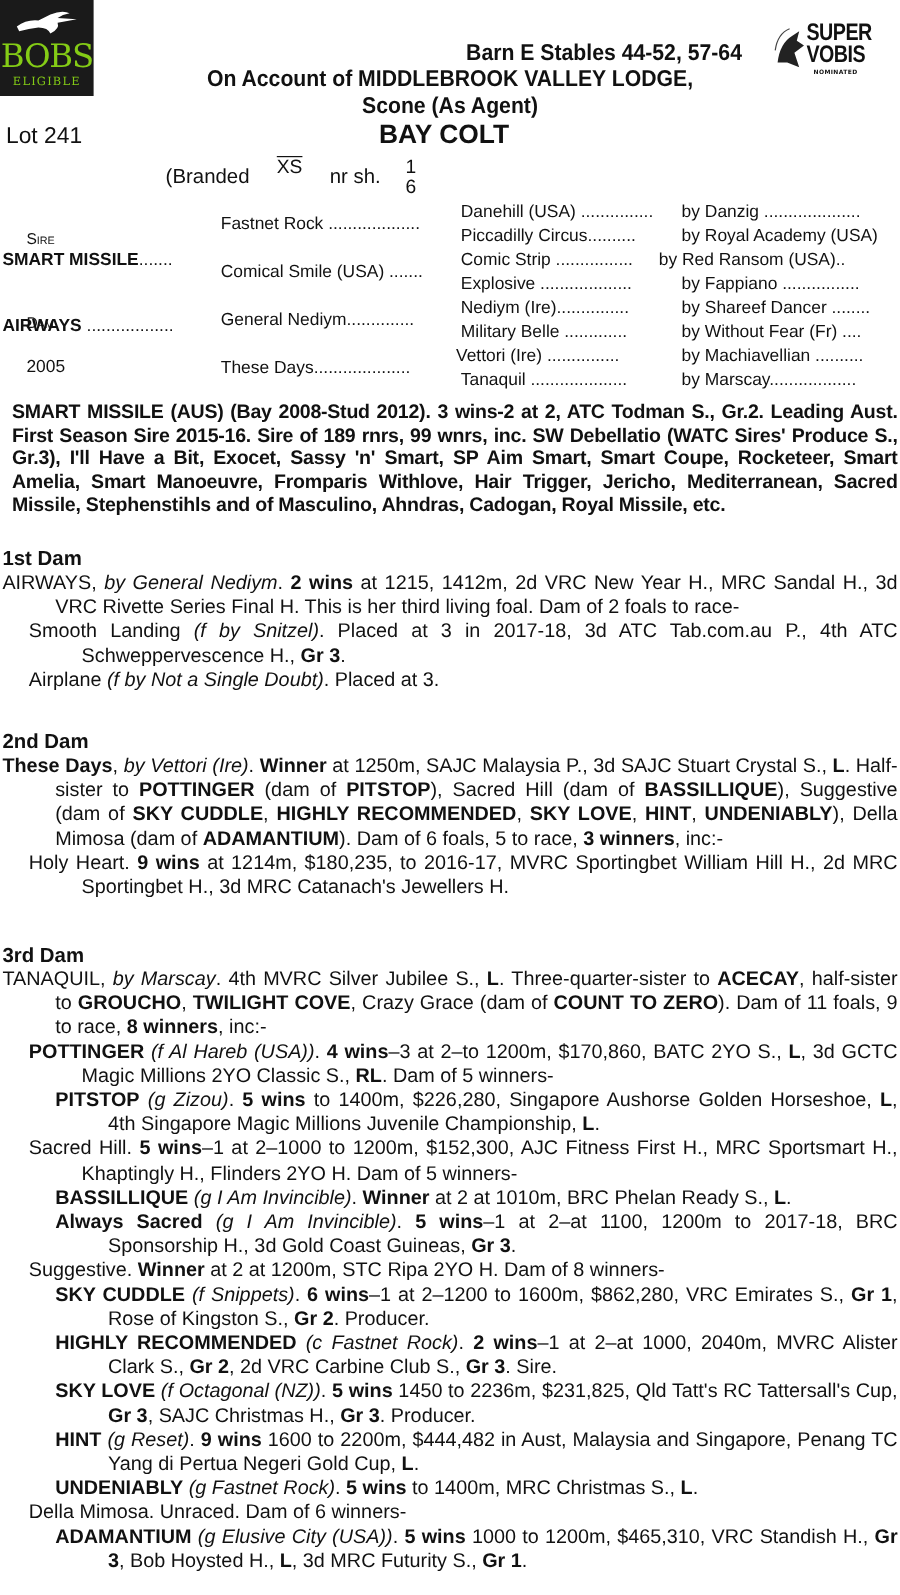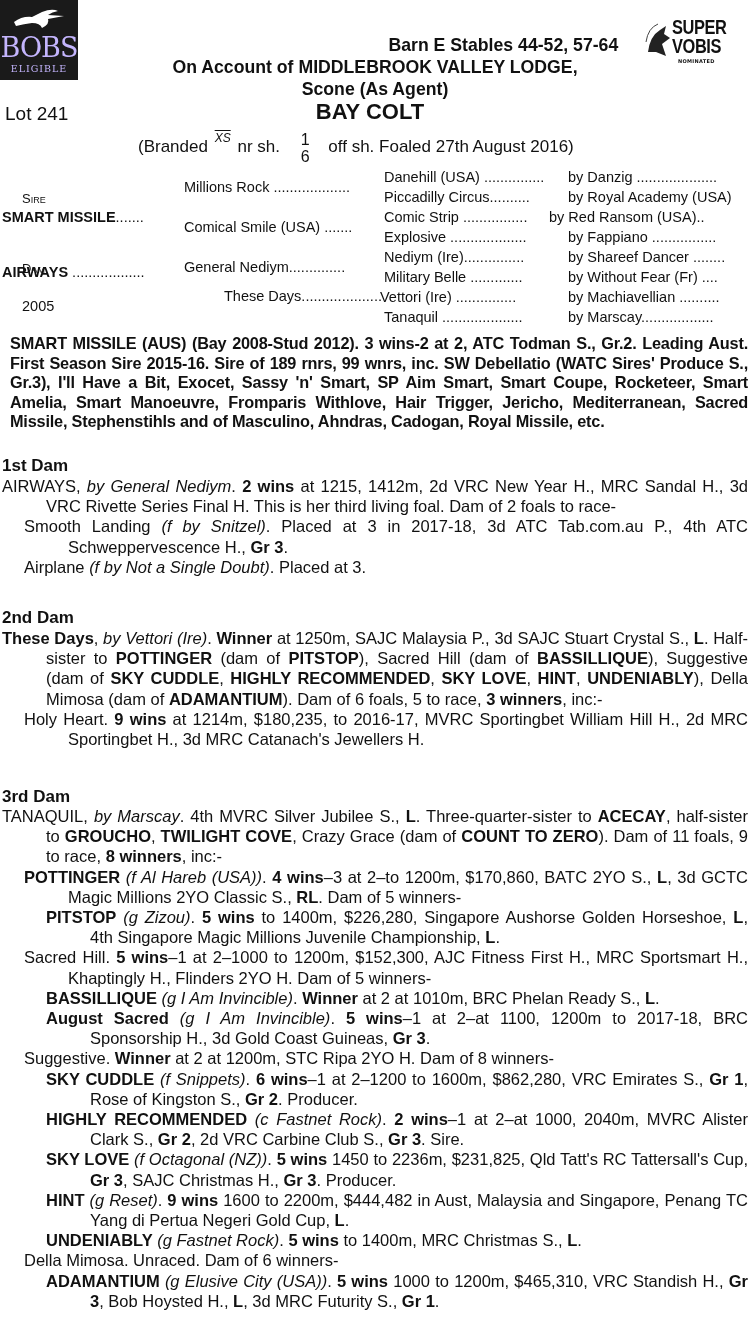--- a/index.html
+++ b/index.html
@@ -1,39 +1,39 @@
 <!DOCTYPE html>
 <html><head>
 <meta charset="utf-8">
 <style>
   html, body { margin:0; padding:0; background:#ffffff; }
   body { width:750px; height:1329px; position:relative; overflow:hidden;
          font-family:"DejaVu Sans", sans-serif; color:#111; }
   .logo { position:absolute; left:0; top:0; width:78px; height:80px; background:#1a1a1a;
-          color:#c4b5fd; text-align:center; }
+          color:#84cc16; text-align:center; }
   .logo .horse { position:absolute; left:12px; top:8px; width:54px; height:22px; }
   .logo .bobs { position:absolute; left:0; right:0; top:34px; font-family:"DejaVu Serif", serif;
                 font-size:27px; letter-spacing:-1px; line-height:28px; }
   .logo .elig { position:absolute; left:0; right:0; top:63px; font-family:"DejaVu Serif", serif;
                 font-size:9.5px; letter-spacing:1px; }
   .sv { position:absolute; left:640px; top:16px; width:90px; height:58px; }
   .sv .svtext { position:absolute; left:32px; top:2px; font-family:"Liberation Sans", sans-serif; font-weight:bold;
                 font-size:20px; line-height:19px; letter-spacing:-0.5px; transform:scaleX(0.82); transform-origin:left top; }
   .sv .nom { position:absolute; left:38px; top:42px; font-size:5px; font-weight:bold; letter-spacing:0.3px; }
   .sv .fig { position:absolute; left:4px; top:6px; width:30px; height:38px; }
   .hdr { position:absolute; font-family:"Liberation Sans", sans-serif; font-weight:bold; font-size:19px;
          line-height:23px; text-align:center; transform:scaleX(0.93); }
   .h1 { left:295px; top:33px; width:335px; text-align:right; }
   .h2 { left:130px; top:55px; width:490px; }
   .h3 { left:130px; top:77px; width:490px; }
   .lot { position:absolute; left:5px; top:103px; font-family:"Liberation Sans", sans-serif; font-weight:normal; font-size:19px; }
   .colt { position:absolute; left:200px; top:99px; width:340px; text-align:center;
           font-family:"Liberation Sans", sans-serif; font-weight:bold; font-size:22px; }
   .brand { position:absolute; left:138px; top:131px; font-family:"Liberation Sans", sans-serif; font-size:17px; white-space:nowrap; }
-  .brand .mark { display:inline-block; font-size:12px; vertical-align:top; margin:0 2px; text-decoration:overline;font-style:italic; }
+  .brand .mark { display:inline-block; font-size:16px; vertical-align:top; margin:0 18px; text-decoration:overline; }
   .frac { display:inline-block; vertical-align:middle; text-align:center; margin:0 14px 0 16px; font-size:16px; line-height:17px; }
   .frac span { display:block; }
   .ped { position:absolute; font-family:"Liberation Sans", sans-serif; font-size:14.5px; white-space:nowrap; line-height:20px; }
   .sc { font-variant:small-caps; font-size:13px; }
   .b { font-weight:bold; }
   .i { font-style:italic; }
   .blurb { position:absolute; left:10px; top:334px; width:738px; font-family:"Liberation Sans", sans-serif;
            font-weight:bold; font-size:16.3px; line-height:19.6px; text-align:justify; letter-spacing:-0.2px; }
   .sec { position:absolute; left:2px; font-family:"Liberation Sans", sans-serif; font-weight:bold; font-size:17px; }
   .para { position:absolute; font-family:"Liberation Sans", sans-serif; font-size:16.5px; line-height:20.2px;
@@ -72,34 +72,33 @@
 <div class="lot">Lot 241</div>
 <div class="colt">BAY COLT</div>
 <div class="brand">
   <span>(Branded</span>
   <span class="mark">XS</span>
   <span>nr sh.</span>
   <span class="frac">
     <span>1</span>
     <span>6</span>
   </span>
-  <span>off sh. Foaled 27th August 2016)</span>
 </div>
 
 <div>
   <div class="ped sc" style="left:22px;top:189px;">Sire</div>
   <div class="ped" style="left:2px;top:207px;"><span class="b">SMART MISSILE</span><span>.......</span></div>
   <div class="ped sc" style="left:22px;top:259px;">Dam</div>
   <div class="ped" style="left:2px;top:262px;"><span class="b">AIRWAYS</span><span> ..................</span></div>
   <div class="ped" style="left:22px;top:296px;">2005</div>
 
-  <div class="ped" style="left:184px;top:177px;">Millions Rock ...................</div>
+  <div class="ped" style="left:184px;top:177px;">Fastnet Rock ...................</div>
   <div class="ped" style="left:184px;top:217px;">Comical Smile (USA) .......</div>
   <div class="ped" style="left:184px;top:257px;">General Nediym..............</div>
-  <div class="ped" style="left:184px;top:286px;margin-left:40px;">These Days....................</div>
+  <div class="ped" style="left:184px;top:297px;">These Days....................</div>
 
   <div class="ped" style="left:384px;top:167px;">Danehill (USA) ...............</div>
   <div class="ped" style="left:384px;top:187px;">Piccadilly Circus..........</div>
   <div class="ped" style="left:384px;top:207px;">Comic Strip ................</div>
   <div class="ped" style="left:384px;top:227px;">Explosive ...................</div>
   <div class="ped" style="left:384px;top:247px;">Nediym (Ire)...............</div>
   <div class="ped" style="left:384px;top:267px;">Military Belle .............</div>
   <div class="ped" style="left:380px;top:287px;">Vettori (Ire) ...............</div>
   <div class="ped" style="left:384px;top:307px;">Tanaquil ....................</div>
 
@@ -128,21 +127,21 @@
     <div class="para last l1" style="top: 708.812px;"><span>Holy Heart. </span><span class="b">9 wins</span><span> at 1214m, $180,235, to 2016-17, MVRC Sportingbet William Hill H., 2d MRC Sportingbet H., 3d MRC Catanach's Jewellers H.</span></div>
   </div>
 
 <div class="sec" style="top:787px;">3rd Dam</div>
 <div id="dam3">
     <div class="para last l0" style="top: 806px;"><span>TANAQUIL, </span><span class="i">by Marscay</span><span>. 4th MVRC Silver Jubilee S., </span><span class="b">L</span><span>. Three-quarter-sister to </span><span class="b">ACECAY</span><span>, half-sister to </span><span class="b">GROUCHO</span><span>, </span><span class="b">TWILIGHT COVE</span><span>, Crazy Grace (dam of </span><span class="b">COUNT TO ZERO</span><span>). Dam of 11 foals, 9 to race, </span><span class="b">8 winners</span><span>, inc:-</span></div>
     <div class="para last l1" style="top: 866.609px;"><span class="b">POTTINGER</span><span> </span><span class="i">(f Al Hareb (USA))</span><span>. </span><span class="b">4 wins</span><span>–3 at 2–to 1200m, $170,860, BATC 2YO S., </span><span class="b">L</span><span>, 3d GCTC Magic Millions 2YO Classic S., </span><span class="b">RL</span><span>. Dam of 5 winners-</span></div>
     <div class="para last l2" style="top: 907.016px;"><span class="b">PITSTOP</span><span> </span><span class="i">(g Zizou)</span><span>. </span><span class="b">5 wins</span><span> to 1400m, $226,280, Singapore Aushorse Golden Horseshoe, </span><span class="b">L</span><span>, 4th Singapore Magic Millions Juvenile Championship, </span><span class="b">L</span><span>.</span></div>
     <div class="para last l1" style="top: 947.422px;"><span>Sacred Hill. </span><span class="b">5 wins</span><span>–1 at 2–1000 to 1200m, $152,300, AJC Fitness First H., MRC Sportsmart H., Khaptingly H., Flinders 2YO H. Dam of 5 winners-</span></div>
     <div class="para last l2" style="top: 987.828px;"><span class="b">BASSILLIQUE</span><span> </span><span class="i">(g I Am Invincible)</span><span>. </span><span class="b">Winner</span><span> at 2 at 1010m, BRC Phelan Ready S., </span><span class="b">L</span><span>.</span></div>
-    <div class="para last l2" style="top: 1008.03px;"><span class="b">August Sacred</span><span> </span><span class="i">(g I Am Invincible)</span><span>. </span><span class="b">5 wins</span><span>–1 at 2–at 1100, 1200m to 2017-18, BRC Sponsorship H., 3d Gold Coast Guineas, </span><span class="b">Gr 3</span><span>.</span></div>
+    <div class="para last l2" style="top: 1008.03px;"><span class="b">Always Sacred</span><span> </span><span class="i">(g I Am Invincible)</span><span>. </span><span class="b">5 wins</span><span>–1 at 2–at 1100, 1200m to 2017-18, BRC Sponsorship H., 3d Gold Coast Guineas, </span><span class="b">Gr 3</span><span>.</span></div>
     <div class="para last l1" style="top: 1048.44px;"><span>Suggestive. </span><span class="b">Winner</span><span> at 2 at 1200m, STC Ripa 2YO H. Dam of 8 winners-</span></div>
     <div class="para last l2" style="top: 1068.64px;"><span class="b">SKY CUDDLE</span><span> </span><span class="i">(f Snippets)</span><span>. </span><span class="b">6 wins</span><span>–1 at 2–1200 to 1600m, $862,280, VRC Emirates S., </span><span class="b">Gr 1</span><span>, Rose of Kingston S., </span><span class="b">Gr 2</span><span>. Producer.</span></div>
     <div class="para last l2" style="top: 1109.05px;"><span class="b">HIGHLY RECOMMENDED</span><span> </span><span class="i">(c Fastnet Rock)</span><span>. </span><span class="b">2 wins</span><span>–1 at 2–at 1000, 2040m, MVRC Alister Clark S., </span><span class="b">Gr 2</span><span>, 2d VRC Carbine Club S., </span><span class="b">Gr 3</span><span>. Sire.</span></div>
     <div class="para last l2" style="top: 1149.45px;"><span class="b">SKY LOVE</span><span> </span><span class="i">(f Octagonal (NZ))</span><span>. </span><span class="b">5 wins</span><span> 1450 to 2236m, $231,825, Qld Tatt's RC Tattersall's Cup, </span><span class="b">Gr 3</span><span>, SAJC Christmas H., </span><span class="b">Gr 3</span><span>. Producer.</span></div>
     <div class="para last l2" style="top: 1189.86px;"><span class="b">HINT</span><span> </span><span class="i">(g Reset)</span><span>. </span><span class="b">9 wins</span><span> 1600 to 2200m, $444,482 in Aust, Malaysia and Singapore, Penang TC Yang di Pertua Negeri Gold Cup, </span><span class="b">L</span><span>.</span></div>
     <div class="para last l2" style="top: 1230.27px;"><span class="b">UNDENIABLY</span><span> </span><span class="i">(g Fastnet Rock)</span><span>. </span><span class="b">5 wins</span><span> to 1400m, MRC Christmas S., </span><span class="b">L</span><span>.</span></div>
     <div class="para last l1" style="top: 1250.47px;"><span>Della Mimosa. Unraced. Dam of 6 winners-</span></div>
     <div class="para last l2" style="top: 1270.67px;"><span class="b">ADAMANTIUM</span><span> </span><span class="i">(g Elusive City (USA))</span><span>. </span><span class="b">5 wins</span><span> 1000 to 1200m, $465,310, VRC Standish H., </span><span class="b">Gr 3</span><span>, Bob Hoysted H., </span><span class="b">L</span><span>, 3d MRC Futurity S., </span><span class="b">Gr 1</span><span>.</span></div>
   </div>
 

